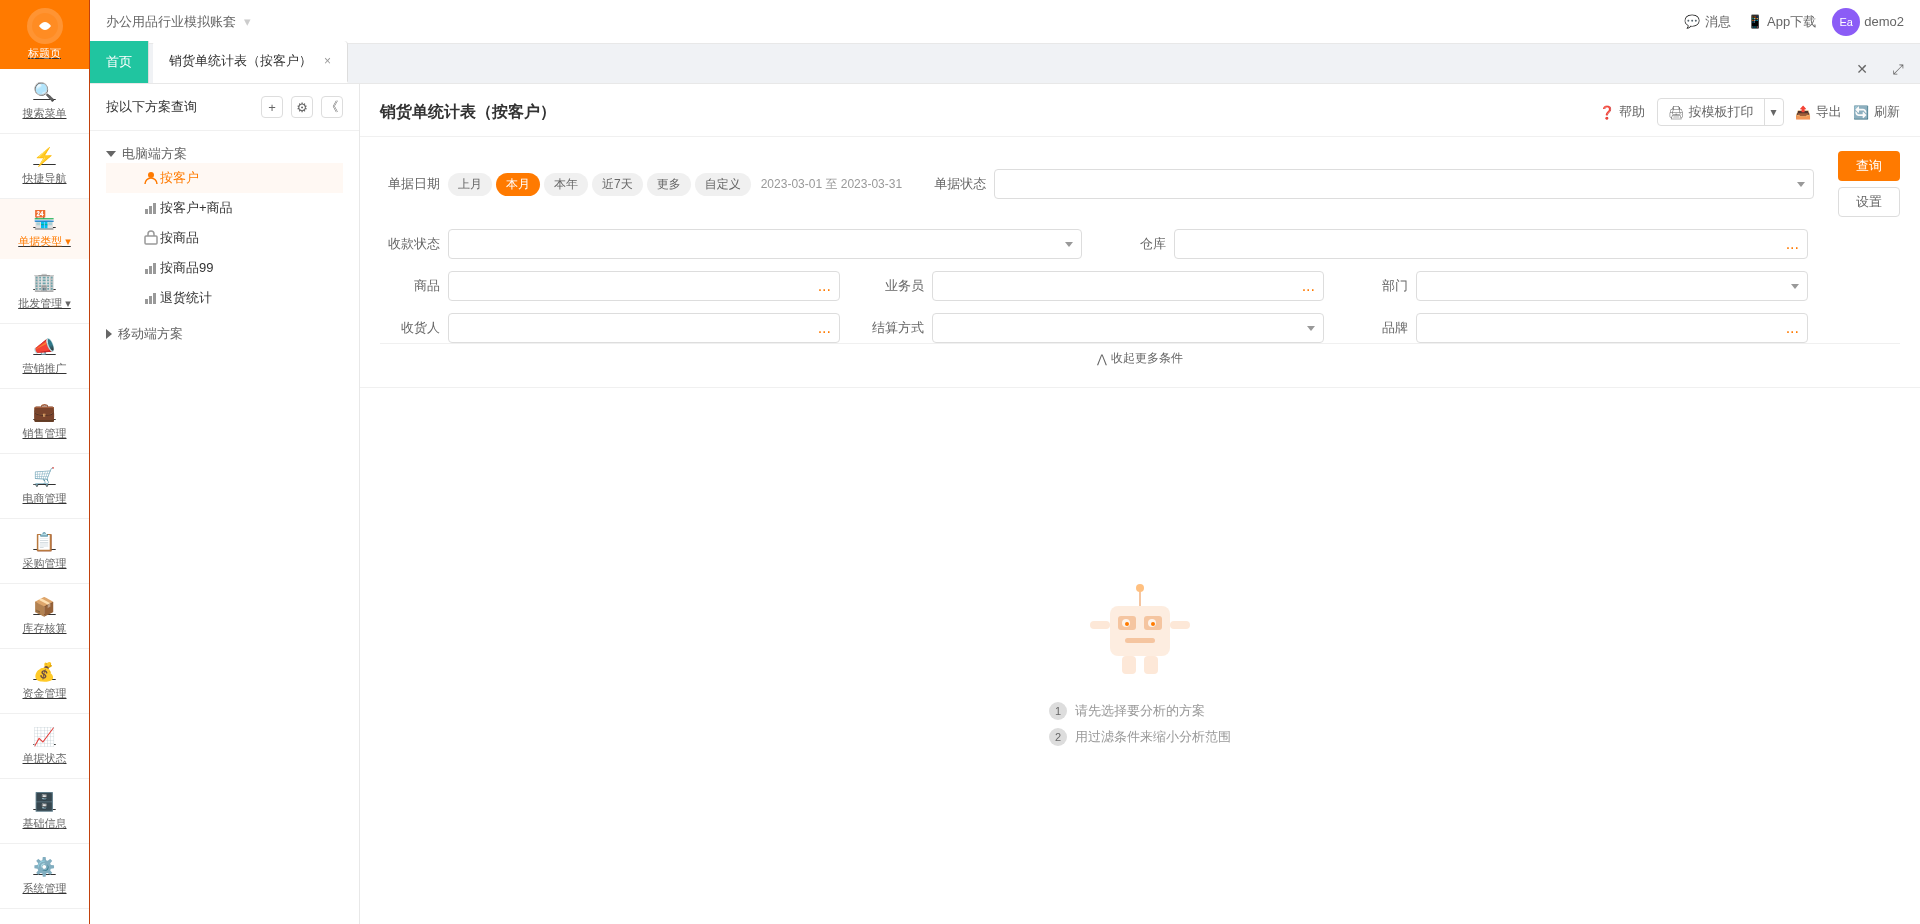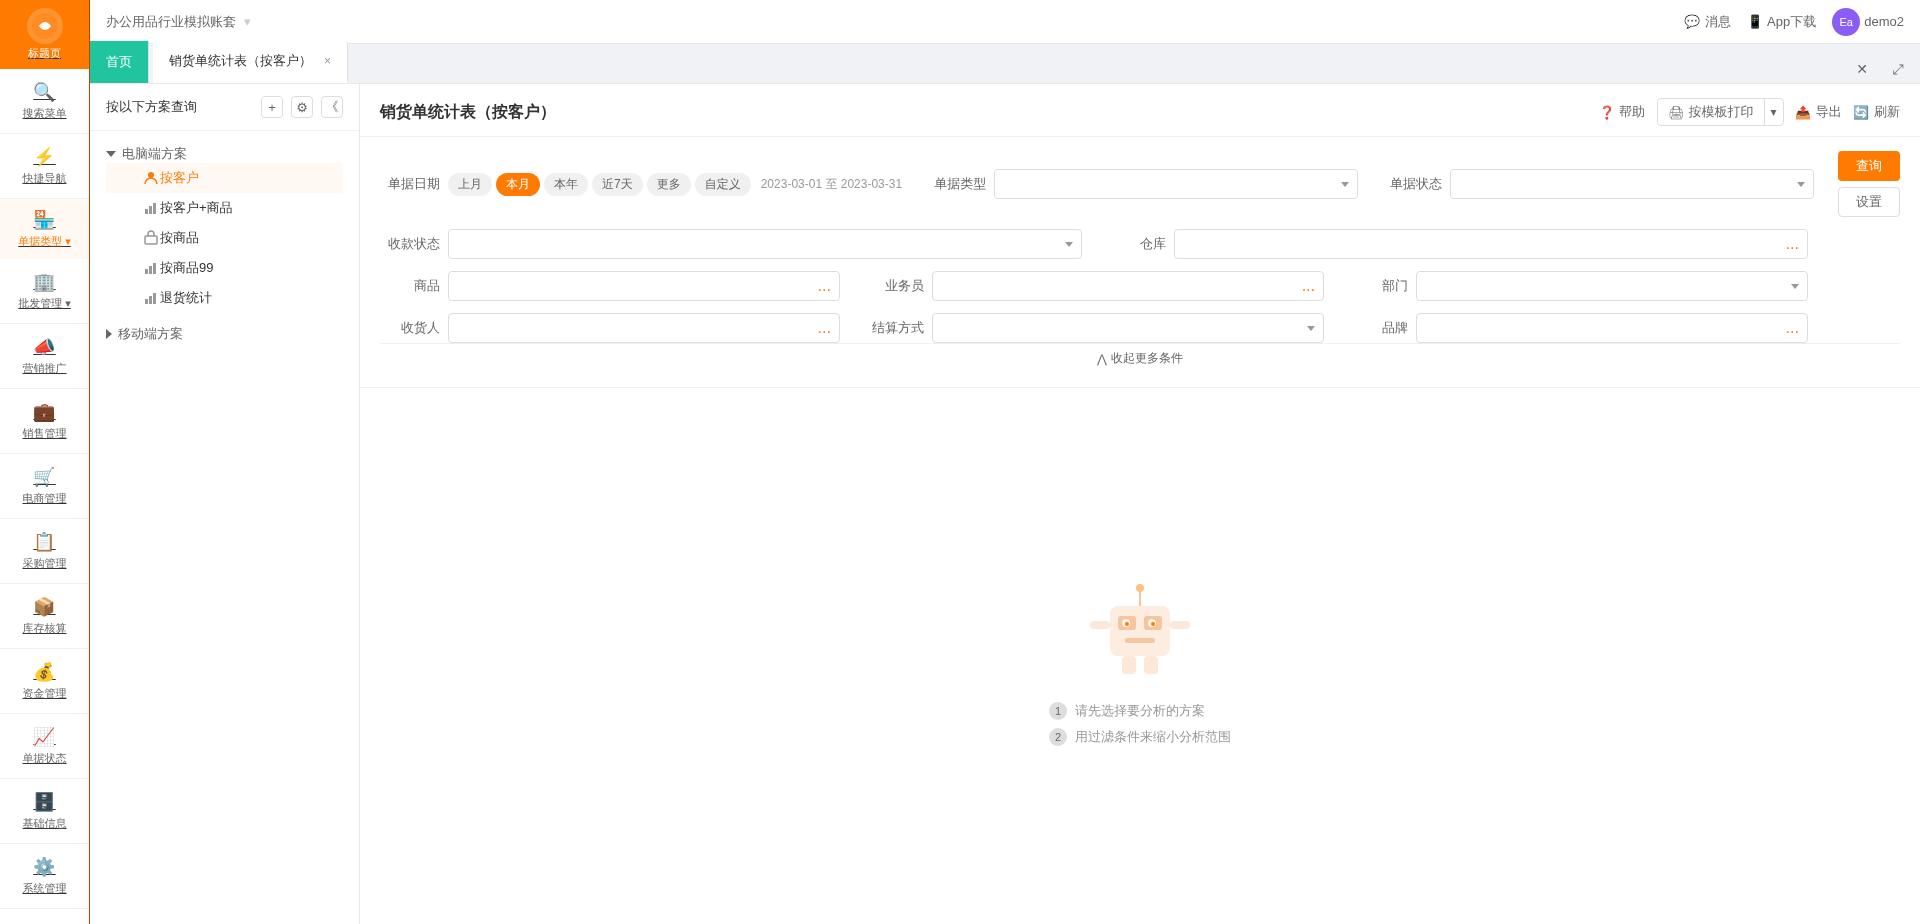--- a/index.html
+++ b/index.html
@@ -325,27 +325,20 @@
             <div class="date-btns">
               <button class="date-btn">上月</button>
               <button class="date-btn active">本月</button>
               <button class="date-btn">本年</button>
               <button class="date-btn">近7天</button>
               <button class="date-btn">更多</button>
               <button class="date-btn">自定义</button>
             </div>
             <span class="date-range">2023-03-01 至 2023-03-31</span>
           </div>
-          <div class="filter-field" style="flex: 1; margin-right: 24px;">
-            <span class="filter-label">单据类型</span>
-            <div class="filter-select filter-control-wide">
-              <span></span>
-              <span class="chevron-down"></span>
-            </div>
-          </div>
           <div class="filter-field" style="flex: 1; margin-right: 12px;">
             <span class="filter-label">单据状态</span>
             <div class="filter-select filter-control-wide">
               <span></span>
               <span class="chevron-down"></span>
             </div>
           </div>
           <div class="filter-actions">
             <button class="btn-query">查询</button>
             <button class="btn-setting">设置</button>

